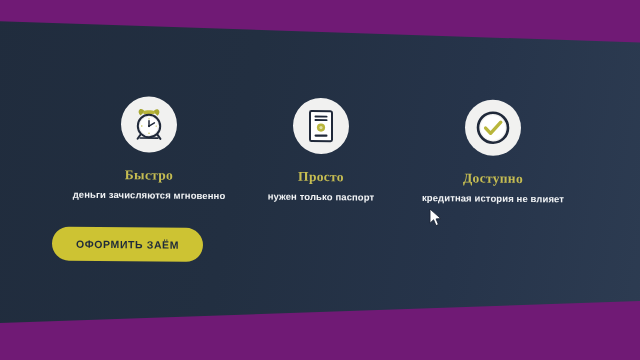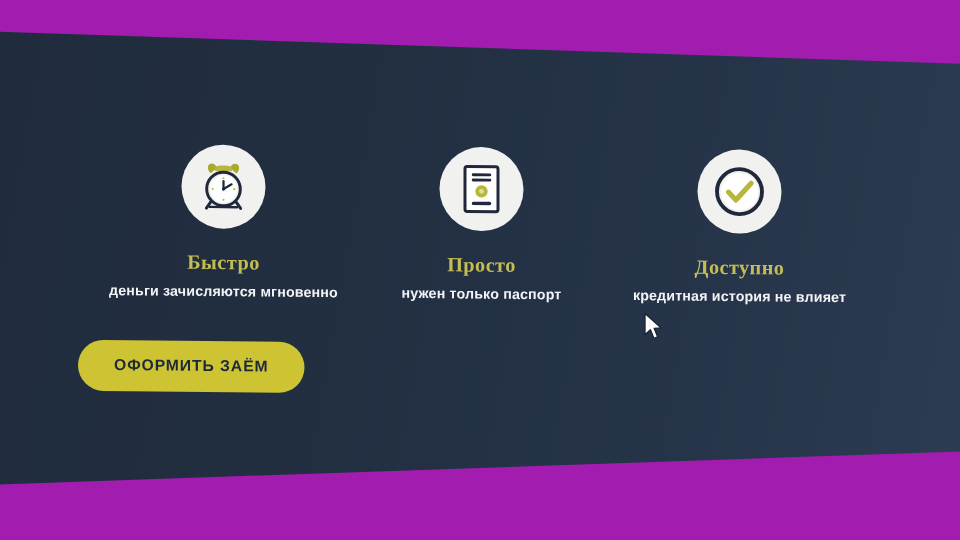--- a/index.html
+++ b/index.html
@@ -13,21 +13,21 @@
     overflow: hidden;
     font-family: "Liberation Sans", sans-serif;
     position: relative;
   }
 
   #stage {
     position: absolute;
     left: 0; top: 0;
     width: 640px;
     height: 360px;
-    background: #a21caf;
+    background: #701a75;
     overflow: hidden;
   }
 
   
   .banner-wrap {
     position: absolute;
     left: -10px;
     top: 0px;
     width: 660px;
     height: 360px;

